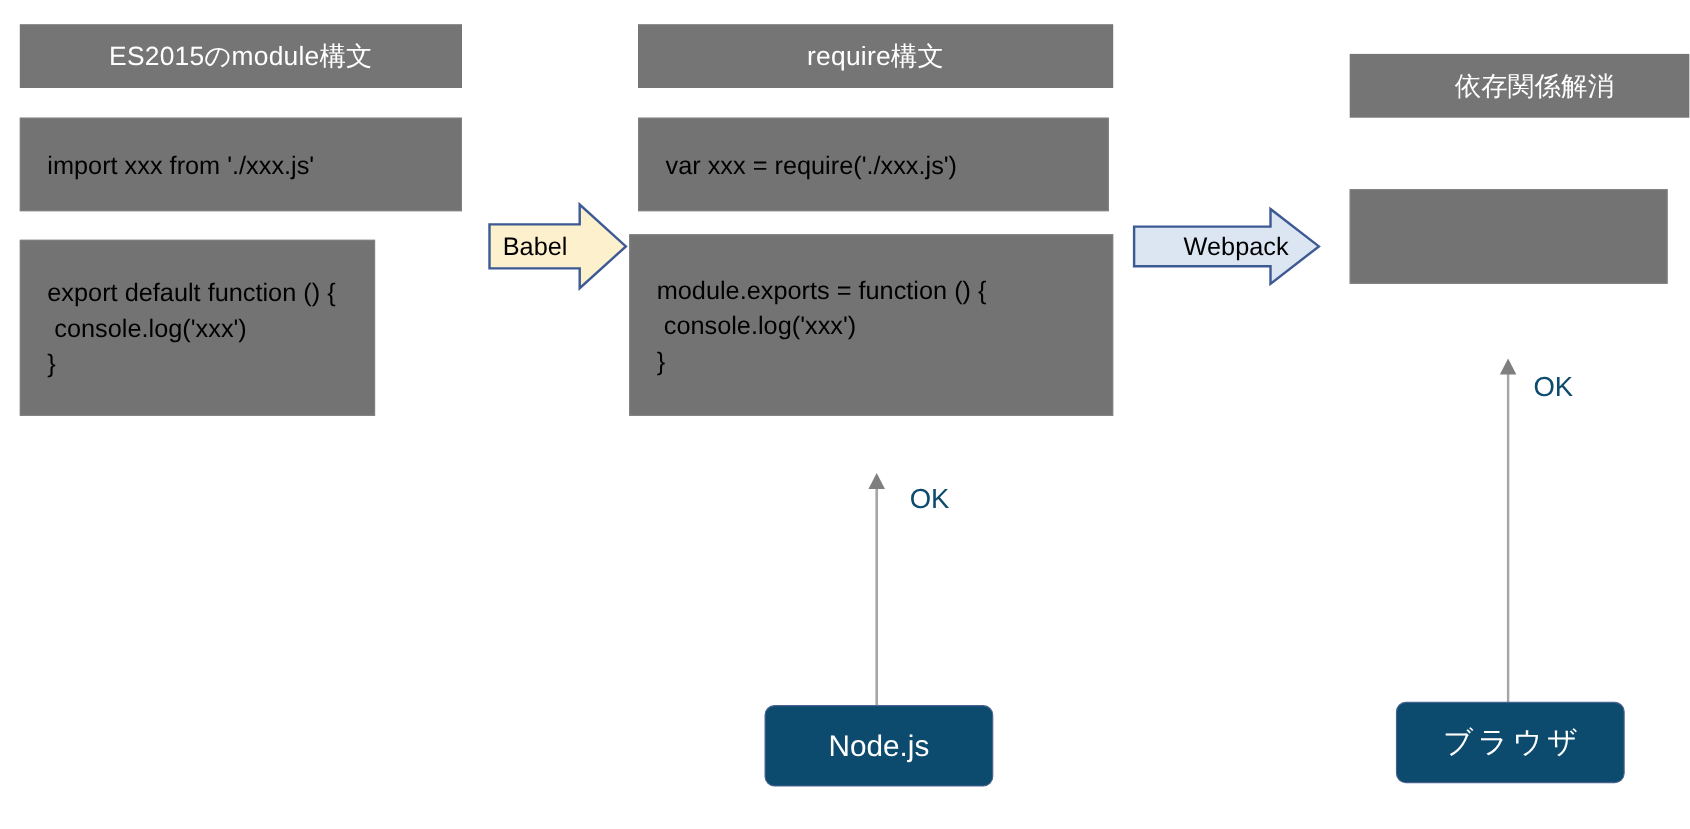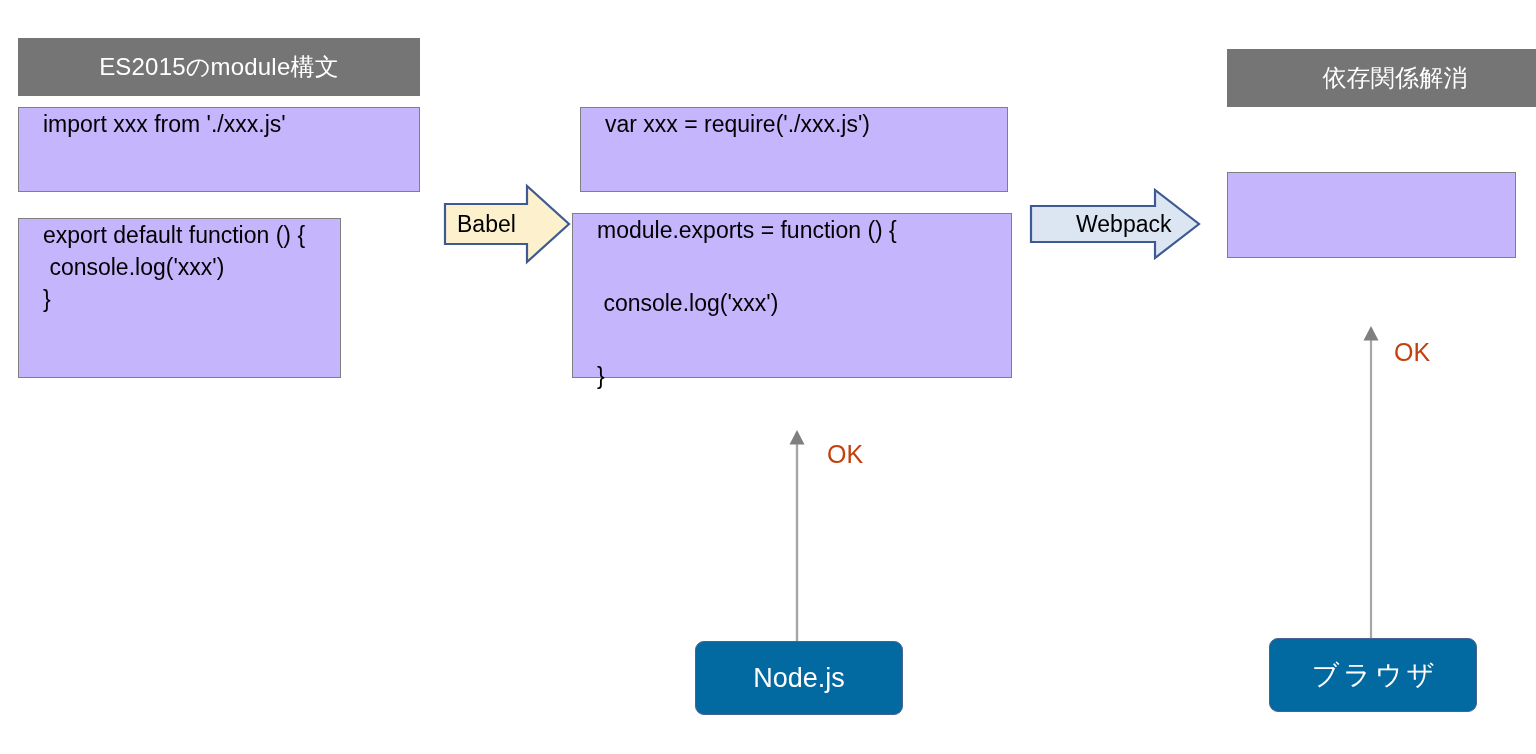--- a/index.html
+++ b/index.html
@@ -29,25 +29,26 @@
     align-items: center;
     justify-content: center;
     font-size: 24px;
     letter-spacing: 0.2px;
     box-sizing: border-box;
   }
 
   
   .code-box {
     position: absolute;
-    background: #c4b5fd;
+    background: #737373;
     border: 1.6px solid #808080;
     box-sizing: border-box;
     display: flex;
     flex-direction: column;
+    justify-content: center;
     padding: 0 0 0 24px;
   }
   .code-box.empty {
     padding: 0;
   }
   .code-line {
     font-family: "Liberation Sans", "DejaVu Sans", sans-serif;
     font-size: 23px;
     line-height: 32px;
     color: #000000;
@@ -79,73 +80,74 @@
   
   .v-arrow {
     position: absolute;
   }
   .v-arrow svg { display: block; }
 
   
   .ok-label {
     position: absolute;
     font-size: 25px;
-    color: #c2410c;
+    color: #0c4a6e;
     font-weight: 400;
   }
 
   
   .runtime-box {
     position: absolute;
-    background: #0369a1;
+    background: #0c4a6e;
     border: 1px solid #4a6291;
     border-radius: 9px;
     color: #ffffff;
     display: flex;
     align-items: center;
     justify-content: center;
     font-size: 27px;
     box-sizing: border-box;
   }
   .runtime-box.browser {
     letter-spacing: 4px;
     padding-left: 4px;
     text-align: center;
   }
 </style>
 </head>
 <body>
 
 <div id="canvas">
 
-  <div class="col-header" style="left:18px; top:38px; width:402px; height:58px;">ES2015のmodule構文</div>
+  <div class="col-header" style="left:18px; top:22px; width:402px; height:58px;">ES2015のmodule構文</div>
 
   <div class="code-box" style="left:18px; top:107px; width:402px; height:85px;">
     <div class="code-line">import xxx from './xxx.js'</div>
   </div>
 
   <div class="code-box" style="left:18px; top:218px; width:323px; height:160px;">
     <div class="code-line">export default function () {</div>
     <div class="code-line"> console.log('xxx')</div>
     <div class="code-line">}</div>
   </div>
 
   <div class="block-arrow" style="left:444px; top:185px; width:126px; height:78px;text-align:right;">
     <svg width="126" height="78" viewBox="0 0 126 78">
       <polygon points="1,19 83,19 83,1 125,39 83,77 83,59 1,59" fill="#fdf0cd" stroke="#3d5a94" stroke-width="2.2" stroke-linejoin="miter"></polygon>
     </svg>
     <div class="arrow-label" style="width:83px;">Babel</div>
   </div>
 
+  <div class="col-header" style="left:580px; top:22px; width:432px; height:58px;">require構文</div>
 
   <div class="code-box" style="left:580px; top:107px; width:428px; height:85px;">
     <div class="code-line">var xxx = require('./xxx.js')</div>
   </div>
 
-  <div class="code-box" style="left:572px; top:213px; width:440px; height:165px;gap:41px;">
+  <div class="code-box" style="left:572px; top:213px; width:440px; height:165px;">
     <div class="code-line">module.exports = function () {</div>
     <div class="code-line"> console.log('xxx')</div>
     <div class="code-line">}</div>
   </div>
 
   <div class="block-arrow" style="left:1030px; top:189px; width:170px; height:70px;">
     <svg width="170" height="70" viewBox="0 0 170 70">
       <polygon points="1,17 125,17 125,1 169,35 125,69 125,53 1,53" fill="#dce6f2" stroke="#3d5a94" stroke-width="2.2" stroke-linejoin="miter"></polygon>
     </svg>
     <div class="arrow-label" style="width:125px;margin-left:33px;">Webpack</div>

